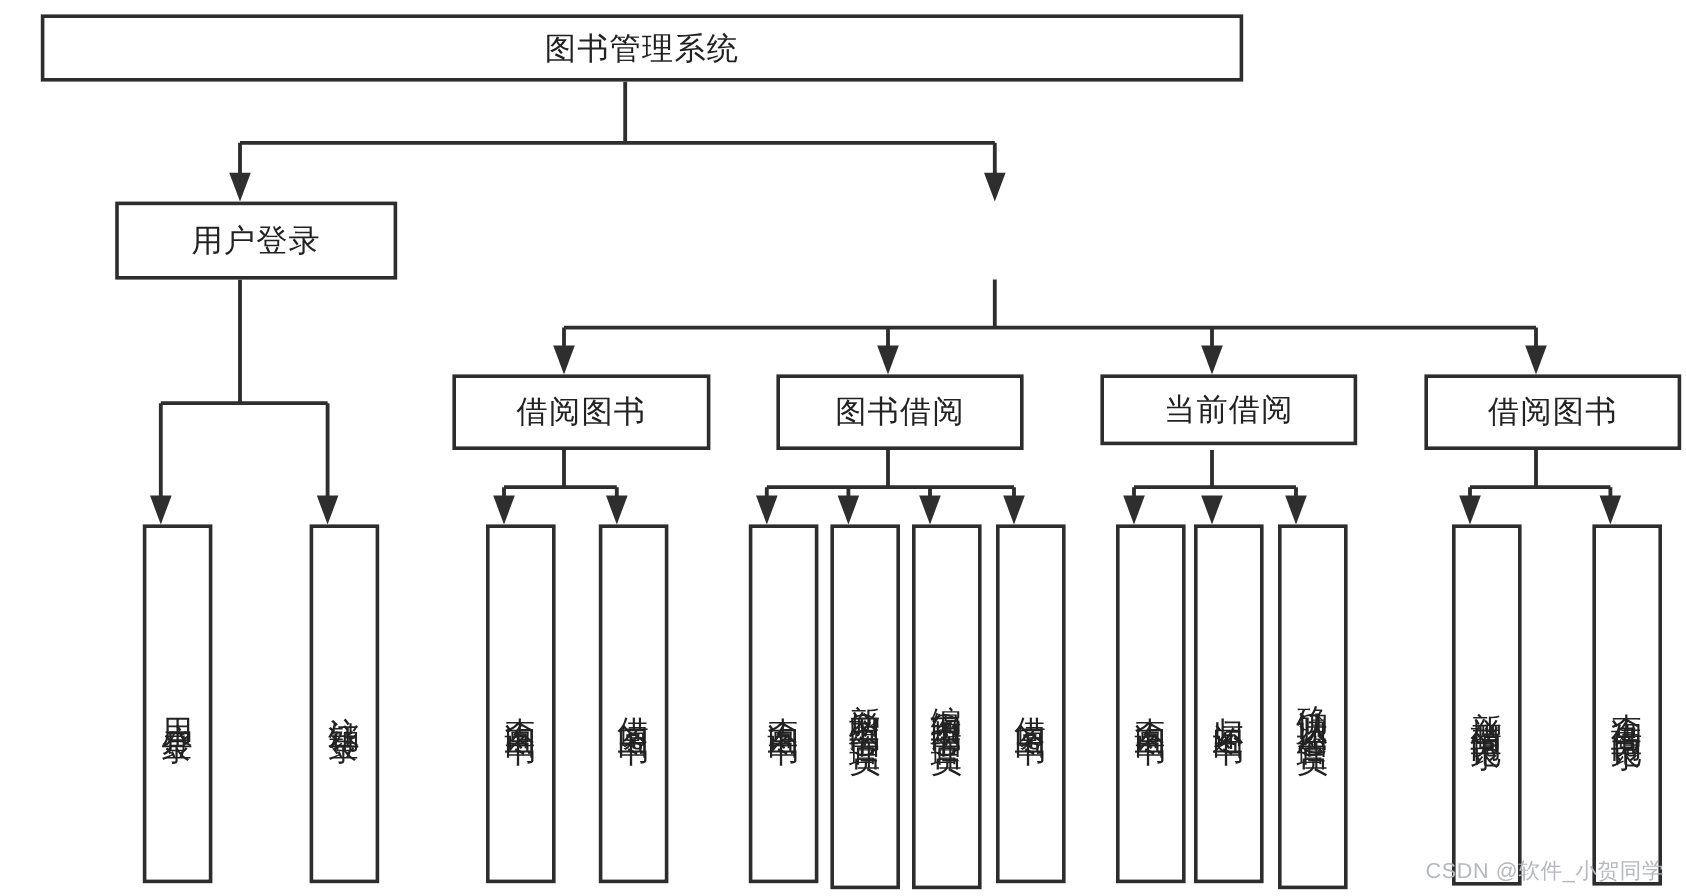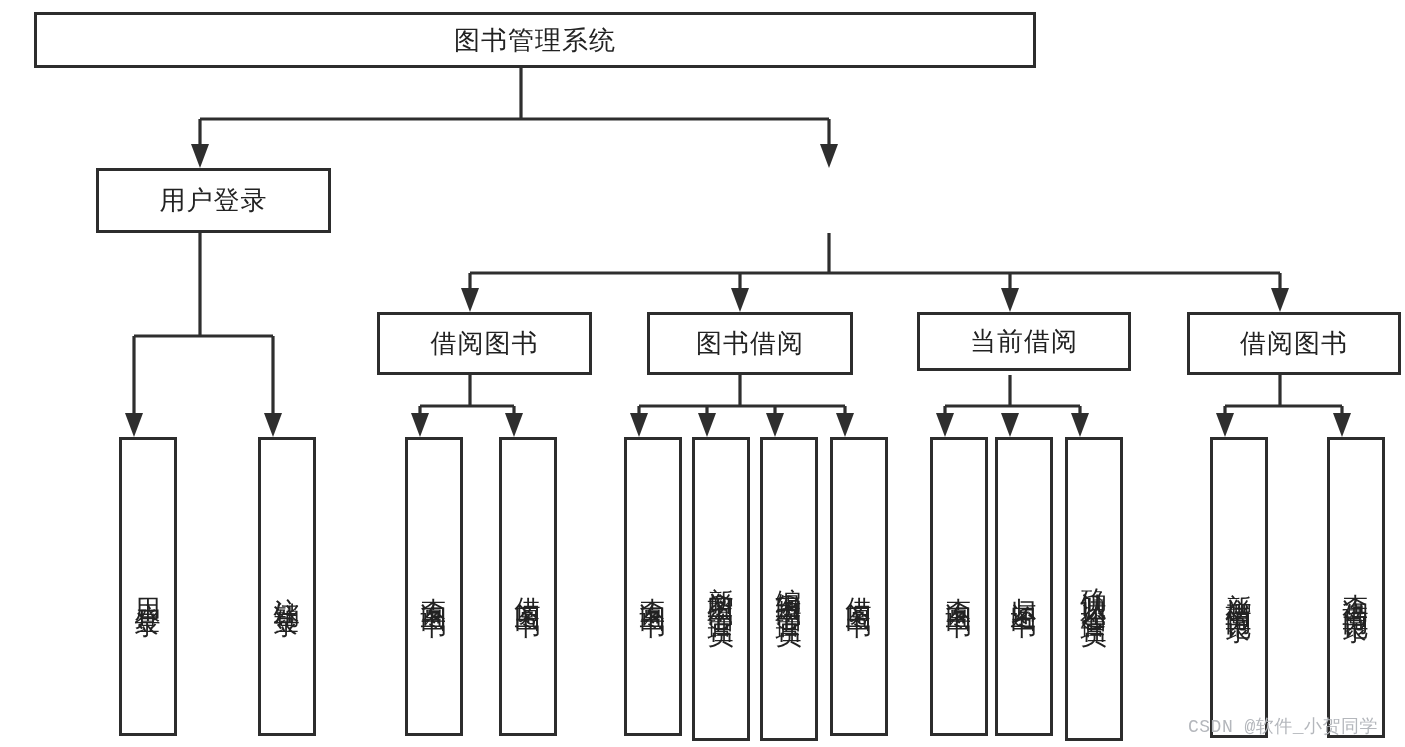--- a/index.html
+++ b/index.html
@@ -57,21 +57,20 @@
   }
   .watermark {
     position: absolute;
     left: 1188px;
     top: 714px;
     font-size: 18px;
     letter-spacing: 0.5px;
     color: #b4b7bc;
     white-space: nowrap;
     z-index: 5;
-    font-family: Liberation Mono, monospace;
   }
 </style>
 </head>
 <body>
 
 <div class="canvas">
 
   <svg class="wires" viewBox="0 0 1405 747" xmlns="http://www.w3.org/2000/svg">
     <path class="wire" d="
       M521,68 L521,119

